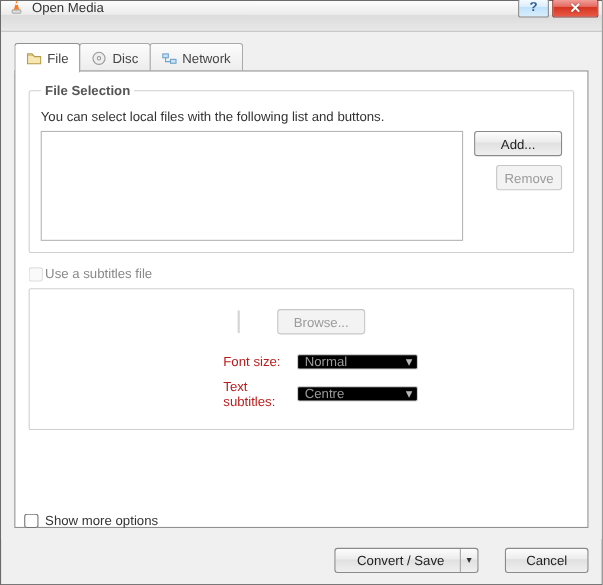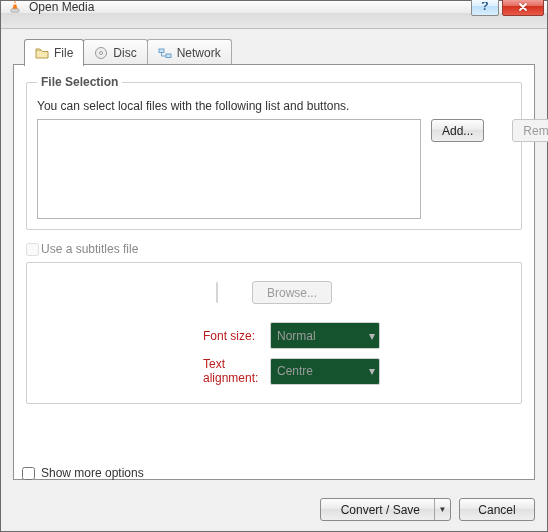--- a/index.html
+++ b/index.html
@@ -11,51 +11,51 @@
 .title-icon { width: 16px; height: 16px; }
 .title-text { flex: 1; color: #333; }
 .title-btns { display: flex; gap: 3px; }
 .title-btn { width: 28px; height: 18px; border: 1px solid #8a8a8a; border-radius: 2px; display: flex; align-items: center; justify-content: center; }
 .help-btn { background: linear-gradient(#f7fbff,#dbeefd 45%,#bfe0fb 46%,#d8eefc); }
 .close-btn { width: 42px; background: linear-gradient(#f3a6a0,#e4695f 45%,#d4331f 46%,#e85a47); border-color: #963a34; }
 .close-btn svg { filter: drop-shadow(0 0 1px rgba(0,0,0,0.3)); }
 
 .client { flex: 1; padding: 10px 12px 10px 12px; display: flex; flex-direction: column; background: #f0f0f0; }
 
-.tabs { display: flex; height: 26px; margin-left: 11px; }
+.tabs { display: flex; height: 26px; }
 .tab { display: flex; align-items: center; gap: 5px; padding: 0 10px; border: 1px solid #aaa; border-bottom: none; background: linear-gradient(#fcfcfc,#ececec); margin-right: -1px; border-radius: 3px 3px 0 0; color: #444; position: relative; }
 .tab.active { background: #fff; z-index: 2; height: 27px; border-color: #919191; }
 .tab .ticon { width: 14px; height: 14px; display: inline-block; }
 .tab-area { border: 1px solid #919191; background: #fff; flex: 1; margin-top: -1px; padding: 10px 12px; position: relative; display: flex; flex-direction: column; }
 
 fieldset.group { border: 1px solid #cfcfcf; border-radius: 2px; padding: 6px 10px 10px 10px; }
 fieldset.group legend { color: #555; padding: 0 4px; font-weight: bold; }
 .help-text { color: #333; margin: 4px 0 6px 0; }
 .file-row { display: flex; gap: 10px; }
 .file-list { flex: 1; height: 100px; border: 1px solid #b5b5b5; background: #fff; }
-.file-btns { width: 80px; display: flex; flex-direction: row; gap: 8px; }
+.file-btns { width: 80px; display: flex; flex-direction: column; gap: 8px; }
 
 .btn { height: 23px; border: 1px solid #8a8a8a; border-radius: 3px; background: linear-gradient(#fdfdfd,#ececec 45%,#e0e0e0 46%,#efefef); color: #222; display: inline-flex; align-items: center; justify-content: center; padding: 0 10px; gap: 4px; }
 .btn:disabled, .btn.disabled { color: #9b9b9b; border-color: #c6c6c6; background: #f3f3f3; margin-left: 20px; }
 
 .check-row { margin: 12px 0 6px 0; display: flex; align-items: center; gap: 2px; color: #888; }
 .check-row input[disabled] { opacity: .7; }
 
 .sub-group { border: 1px solid #cfcfcf; border-radius: 2px; padding: 18px 16px 18px 16px; display: flex; flex-direction: column; gap: 18px; align-items: center; }
 .sub-row1 { display: flex; gap: 14px; align-items: center; }
 .sub-path { flex: 1; height: 21px; border: 1px solid #d5d5d5; background: #f7f7f7; border-radius: 2px; }
 .opt-grid { display: grid; grid-template-columns: 96px 110px; row-gap: 8px; column-gap: 6px; align-items: center; }
 .opt-label { color: #b91c1c; text-align: left; margin-left: 35px; }
-.combo { height: 27px; border: 1px solid #cfcfcf; background: #14532d; border-radius: 2px; display: flex; align-items: center; justify-content: space-between; padding: 0 4px 0 6px; color: #9b9b9b; }
+.combo { height: 14px; border: 1px solid #cfcfcf; background: #000000; border-radius: 2px; display: flex; align-items: center; justify-content: space-between; padding: 0 4px 0 6px; color: #9b9b9b; }
 .combo .chev { color: #b8b8b8; }
 .btn.split { padding-right: 0; }
 .btn.split .main { padding: 0 10px; }
 .btn.split .dd { border-left: 1px solid #a5a5a5; width: 16px; height: 100%; display: flex; align-items: center; justify-content: center; }
 
-.dialog-footer { display: flex; gap: 8px; justify-content: flex-end; padding: 8px 12px 10px 12px; }
+.dialog-footer { display: flex; gap: 24px; justify-content: flex-end; padding: 8px 12px 10px 12px; }
 .show-more-row { position: absolute; bottom: 52px; left: 22px; display: flex; align-items: center; gap: 6px; color: #333; }
 </style>
 </head>
 <body>
 <div class="window">
 
   <div class="titlebar">
     <span class="title-icon">
       <svg viewBox="0 0 16 16">
           <path d="M8 1 L10.5 10 H5.5 Z" fill="#ff7d1a"></path>
@@ -138,21 +138,21 @@
           <button class="btn disabled" disabled="" style="width:80px;">
               <span>Browse...</span>
             </button>
         </div>
         <div class="opt-grid">
           <div class="opt-label">Font size:</div>
           <div class="combo">
             <span>Normal</span>
             <span class="chev">▾</span>
           </div>
-          <div class="opt-label">Text alignment:</div>
+          <div class="opt-label">Text subtitles:</div>
           <div class="combo">
             <span>Centre</span>
             <span class="chev">▾</span>
           </div>
         </div>
       </div>
 
     </div>
   </div>
 

